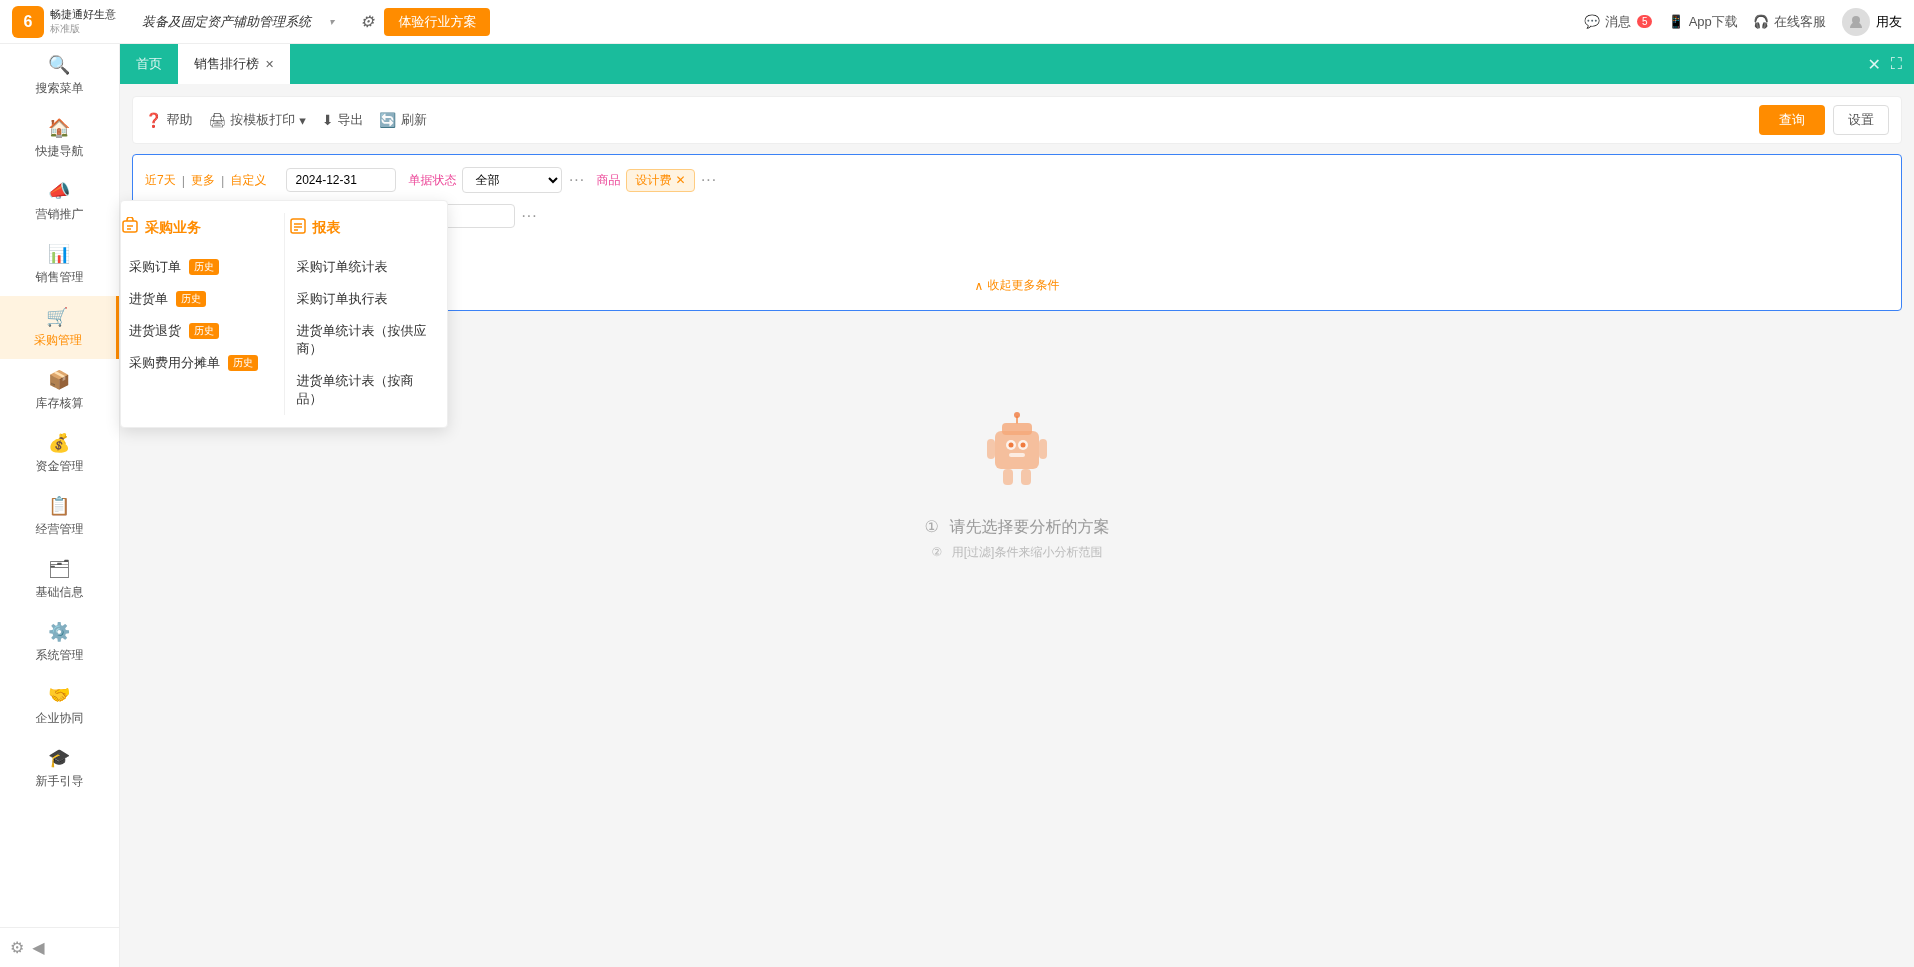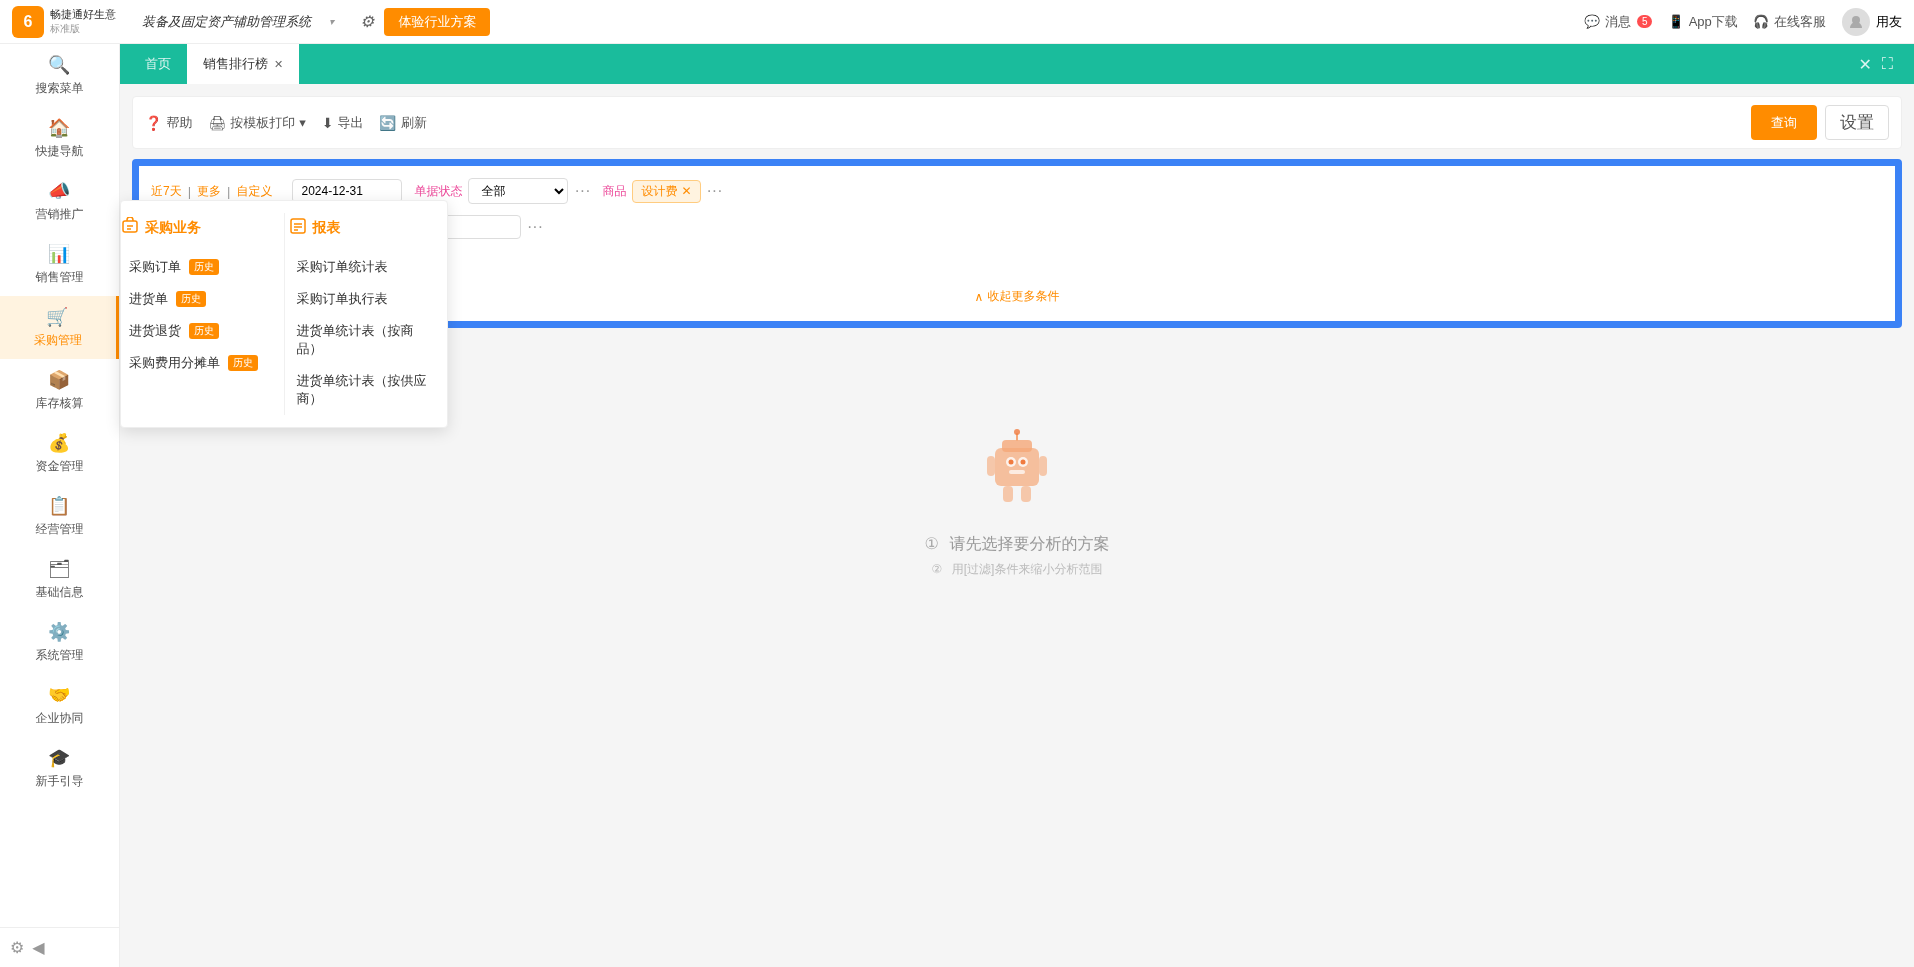--- a/index.html
+++ b/index.html
@@ -82,21 +82,21 @@
     }
     .sidebar-bottom-btn { cursor: pointer; color: #999; font-size: 16px; }
 
     
     .content-area { flex: 1; display: flex; flex-direction: column; overflow: hidden; }
 
     
     .tab-bar {
       background: #1abc9c; 
       display: flex; align-items: center;
-      height: 40px; padding: 9px;
+      height: 40px; padding: 0;
     }
     .tab-item {
       padding: 0 16px; height: 40px; display: flex; align-items: center;
       font-size: 13px; cursor: pointer; color: rgba(255,255,255,0.85);
       position: relative;
     }
     .tab-item.active { background: #fff; color: #333; }
     .tab-item .close-btn { margin-left: 6px; font-size: 11px; color: #666; cursor: pointer; }
     .tab-right {
       margin-left: auto; display: flex; gap: 10px; padding: 0 12px;
@@ -110,27 +110,27 @@
     
     .toolbar {
       background: #fff; border-radius: 4px;
       padding: 8px 12px; margin-bottom: 10px;
       display: flex; align-items: center; gap: 16px;
       border: 1px solid #eee;
     }
     .toolbar-btn { display: flex; align-items: center; gap: 4px; color: #555; cursor: pointer; font-size: 13px; }
     .toolbar-btn .icon { font-size: 14px; }
     .query-btn { background: #ff8c00; color: #fff; border: none; padding: 6px 20px; border-radius: 4px; cursor: pointer; font-size: 13px; }
-    .setting-btn { border: 1px solid #ddd; background: #fff; color: #555; padding: 5px 14px; border-radius: 4px; cursor: pointer; font-size: 17px; }
+    .setting-btn { border: 1px solid #ddd; background: #fff; color: #555; padding: 5px 14px; border-radius: 4px; cursor: pointer; font-size: 13px; }
     .toolbar-right { margin-left: auto; display: flex; gap: 8px; }
 
     
     .filter-area {
       background: #fff; border-radius: 4px; padding: 12px;
-      margin-bottom: 10px; border: 7px solid #3b82f6;
+      margin-bottom: 10px; border: 1px solid #3b82f6;
     }
     .filter-row { display: flex; align-items: center; gap: 12px; margin-bottom: 10px; flex-wrap: wrap; }
     .filter-item { display: flex; align-items: center; gap: 6px; }
     .filter-label { color: #ec4899; white-space: nowrap; font-size: 12px; }
     .filter-input {
       border: 1px solid #ddd; border-radius: 4px; padding: 4px 8px;
       font-size: 12px; outline: none; width: 140px;
     }
     .filter-select {
       border: 1px solid #ddd; border-radius: 4px; padding: 4px 8px;
@@ -481,21 +481,21 @@
         </span>
         <span>报表</span>
       </div>
       <div class="menu-item">
         <span>采购订单统计表</span>
       </div>
       <div class="menu-item">
         <span>采购订单执行表</span>
       </div>
       <div class="menu-item">
+        <span>进货单统计表（按供应商）</span>
+      </div>
+      <div class="menu-item">
         <span>进货单统计表（按商品）</span>
       </div>
-      <div class="menu-item">
-        <span>进货单统计表（按供应商）</span>
-      </div>
     </div>
   </div>
 
 </div>
 
 </body></html>

